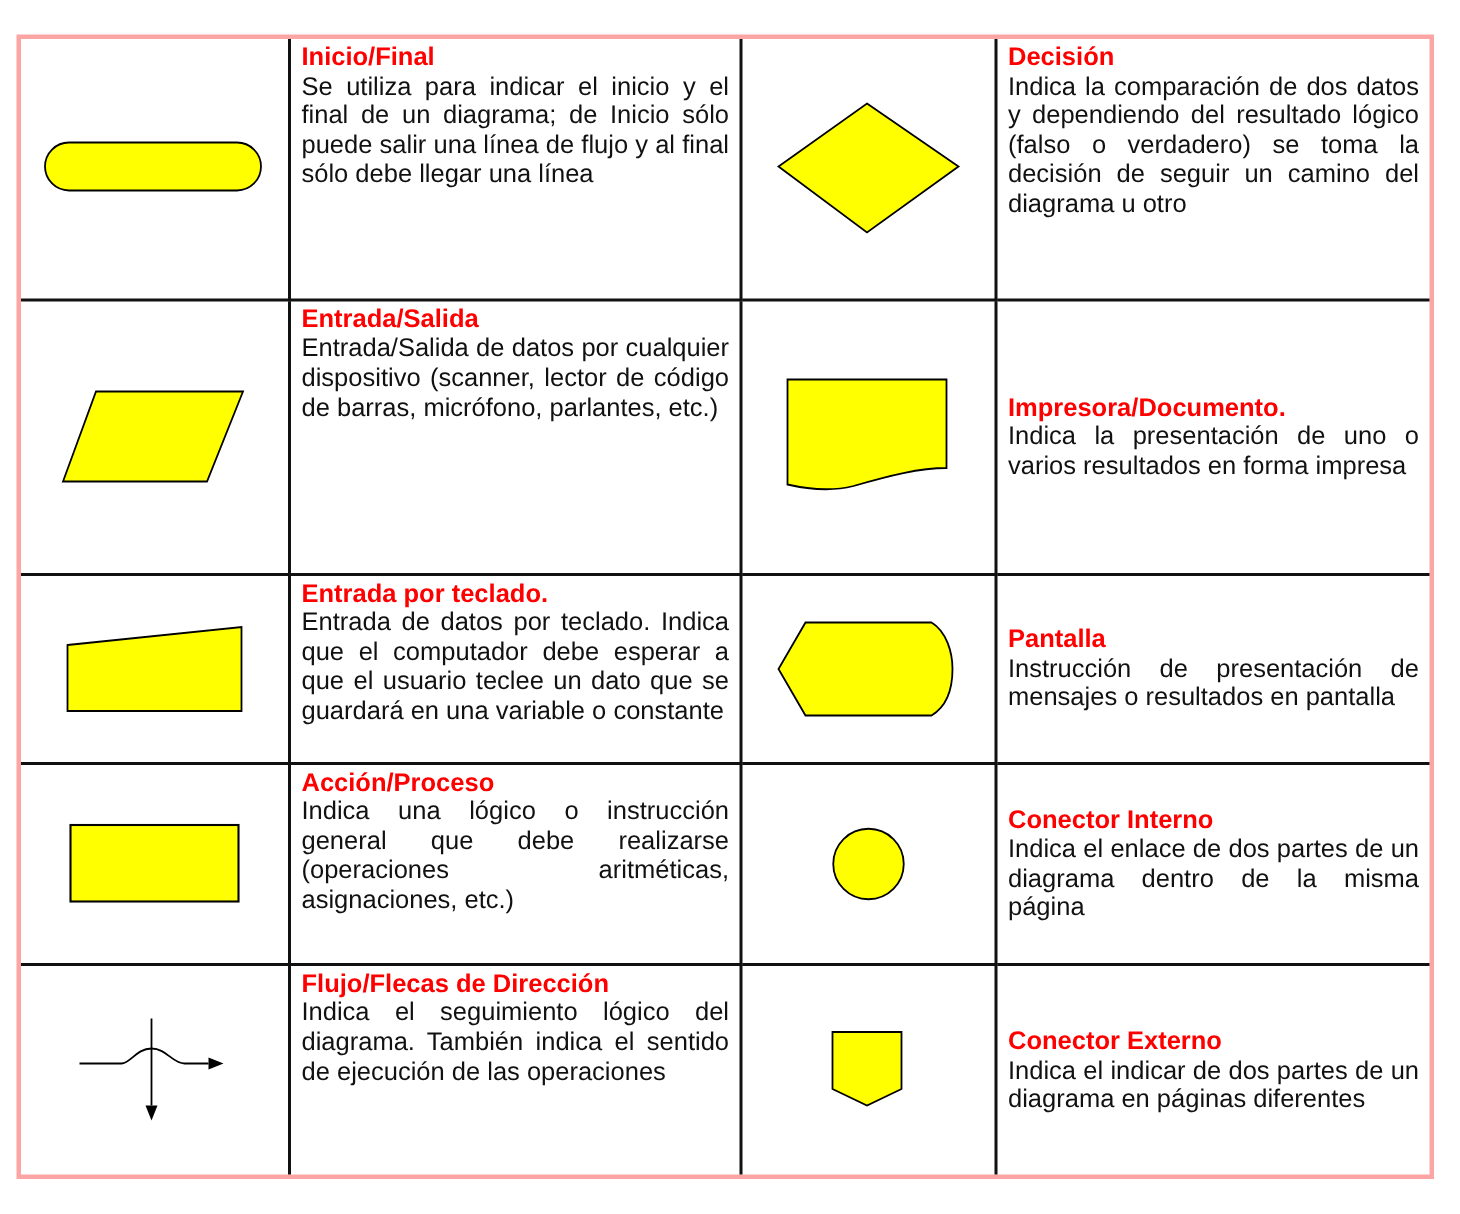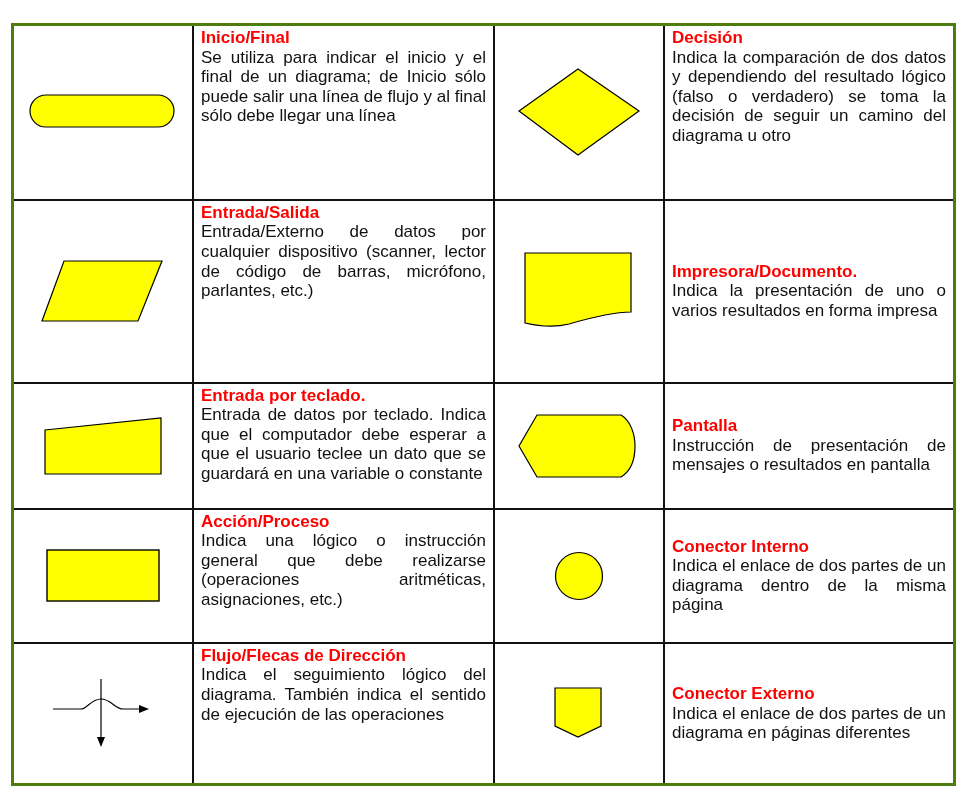--- a/index.html
+++ b/index.html
@@ -1,21 +1,21 @@
 <!DOCTYPE html>
 <html><head>
   <meta charset="utf-8">
   <style>
     html, body { margin: 0; padding: 0; background: #ffffff; }
     body { width: 973px; height: 809px; position: relative; overflow: hidden; }
     .sheet {
       position: absolute; left: 11px; top: 23px;
       width: 945px; height: 763px;
       box-sizing: border-box;
-      border: 3px solid #4d7c0f;
+      border: 3px solid #fca5a5;
     }
     table.symbols {
       border-collapse: collapse;
       width: 100%; height: 100%;
       table-layout: fixed;
     }
     table.symbols td {
       border: 2px solid #111;
       padding: 0;
       vertical-align: middle;
@@ -90,21 +90,21 @@
       </tr>
 
       <tr class="r2">
         <td class="shape-cell">
           <svg width="126" height="64" viewBox="0 0 126 64">
             <polygon points="24,2 122,2 98,62 2,62" fill="#ffff00" stroke="#000" stroke-width="1.2"></polygon>
           </svg>
         </td>
         <td class="text-cell top">
           <span class="sym-title">Entrada/Salida</span>
-          <span class="sym-desc">Entrada/Externo de datos por cualquier dispositivo (scanner, lector de código de barras, micrófono, parlantes, etc.)</span>
+          <span class="sym-desc">Entrada/Salida de datos por cualquier dispositivo (scanner, lector de código de barras, micrófono, parlantes, etc.)</span>
         </td>
         <td class="shape-cell">
           <svg width="112" height="80" viewBox="0 0 112 80">
             <path d="M2,2 L108,2 L108,61 C90,61 70,66 46,73 C30,77 15,75 2,72 Z" fill="#ffff00" stroke="#000" stroke-width="1.2"></path>
           </svg>
         </td>
         <td class="text-cell">
           <span class="sym-title">Impresora/Documento.</span>
           <span class="sym-desc">Indica la presentación de uno o varios resultados en forma impresa</span>
         </td>
@@ -165,18 +165,18 @@
           <span class="sym-title">Flujo/Flecas de Dirección</span>
           <span class="sym-desc">Indica el seguimiento lógico del diagrama. También indica el sentido de ejecución de las operaciones</span>
         </td>
         <td class="shape-cell">
           <svg width="52" height="54" viewBox="0 0 52 54">
             <polygon points="2,2 48,2 48,40 25,51 2,40" fill="#ffff00" stroke="#000" stroke-width="1.2"></polygon>
           </svg>
         </td>
         <td class="text-cell">
           <span class="sym-title">Conector Externo</span>
-          <span class="sym-desc">Indica el enlace de dos partes de un diagrama en páginas diferentes</span>
+          <span class="sym-desc">Indica el indicar de dos partes de un diagrama en páginas diferentes</span>
         </td>
       </tr>
     </tbody>
   </table>
 </div>
 
 </body></html>

